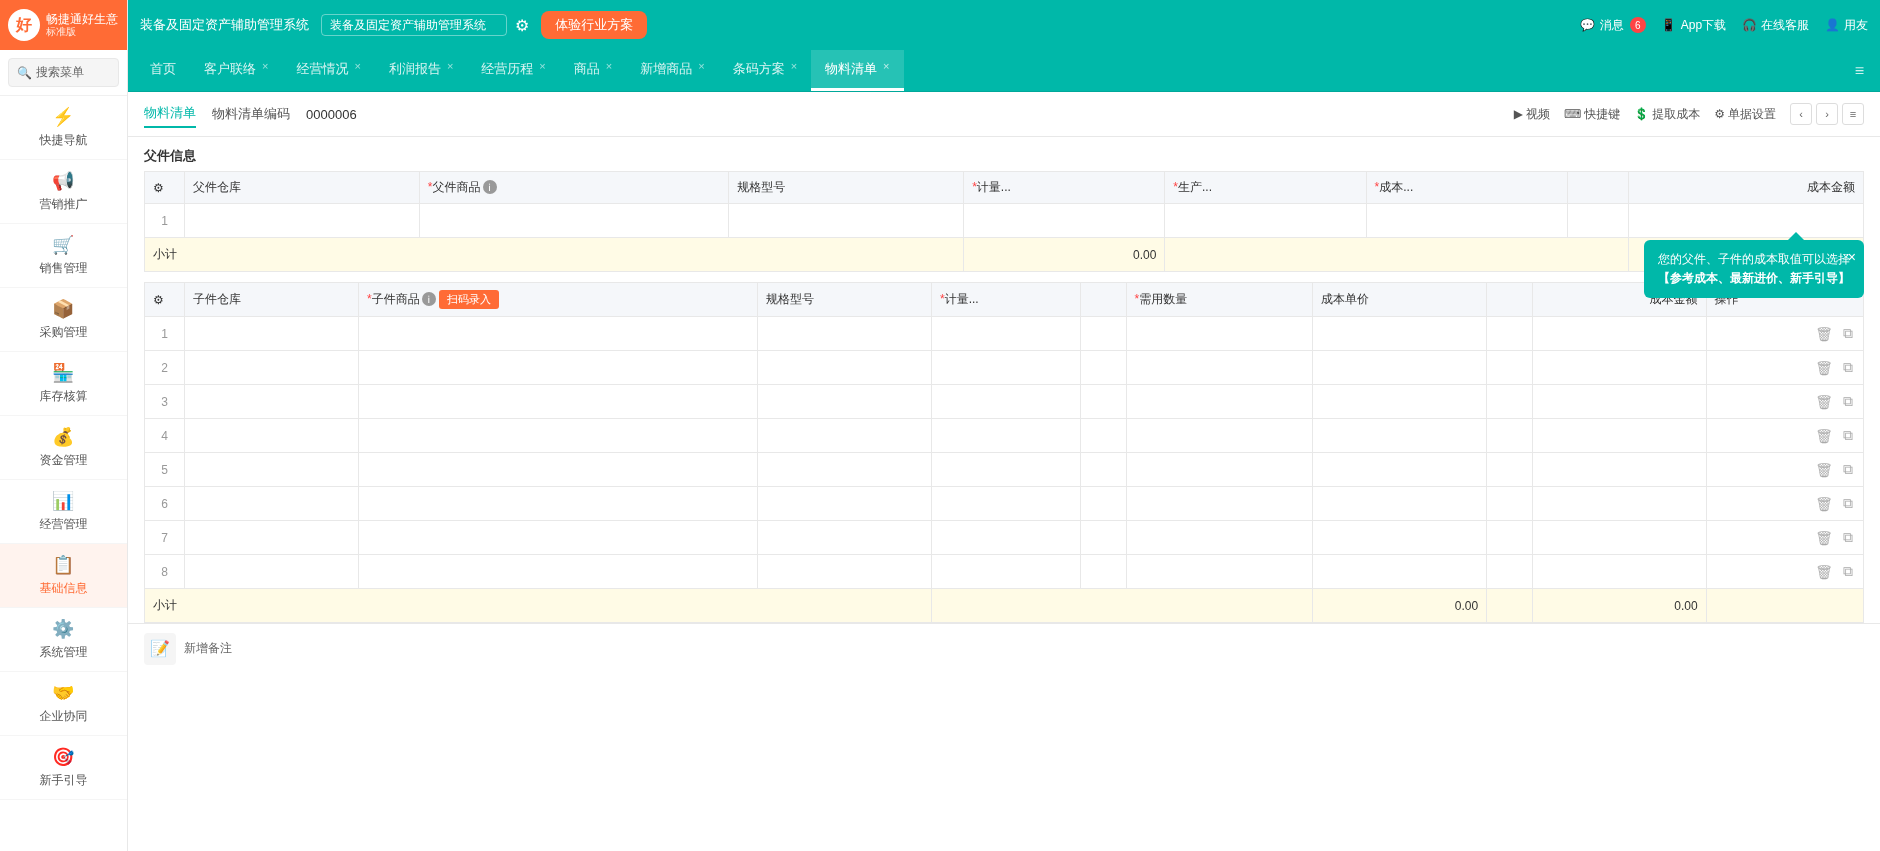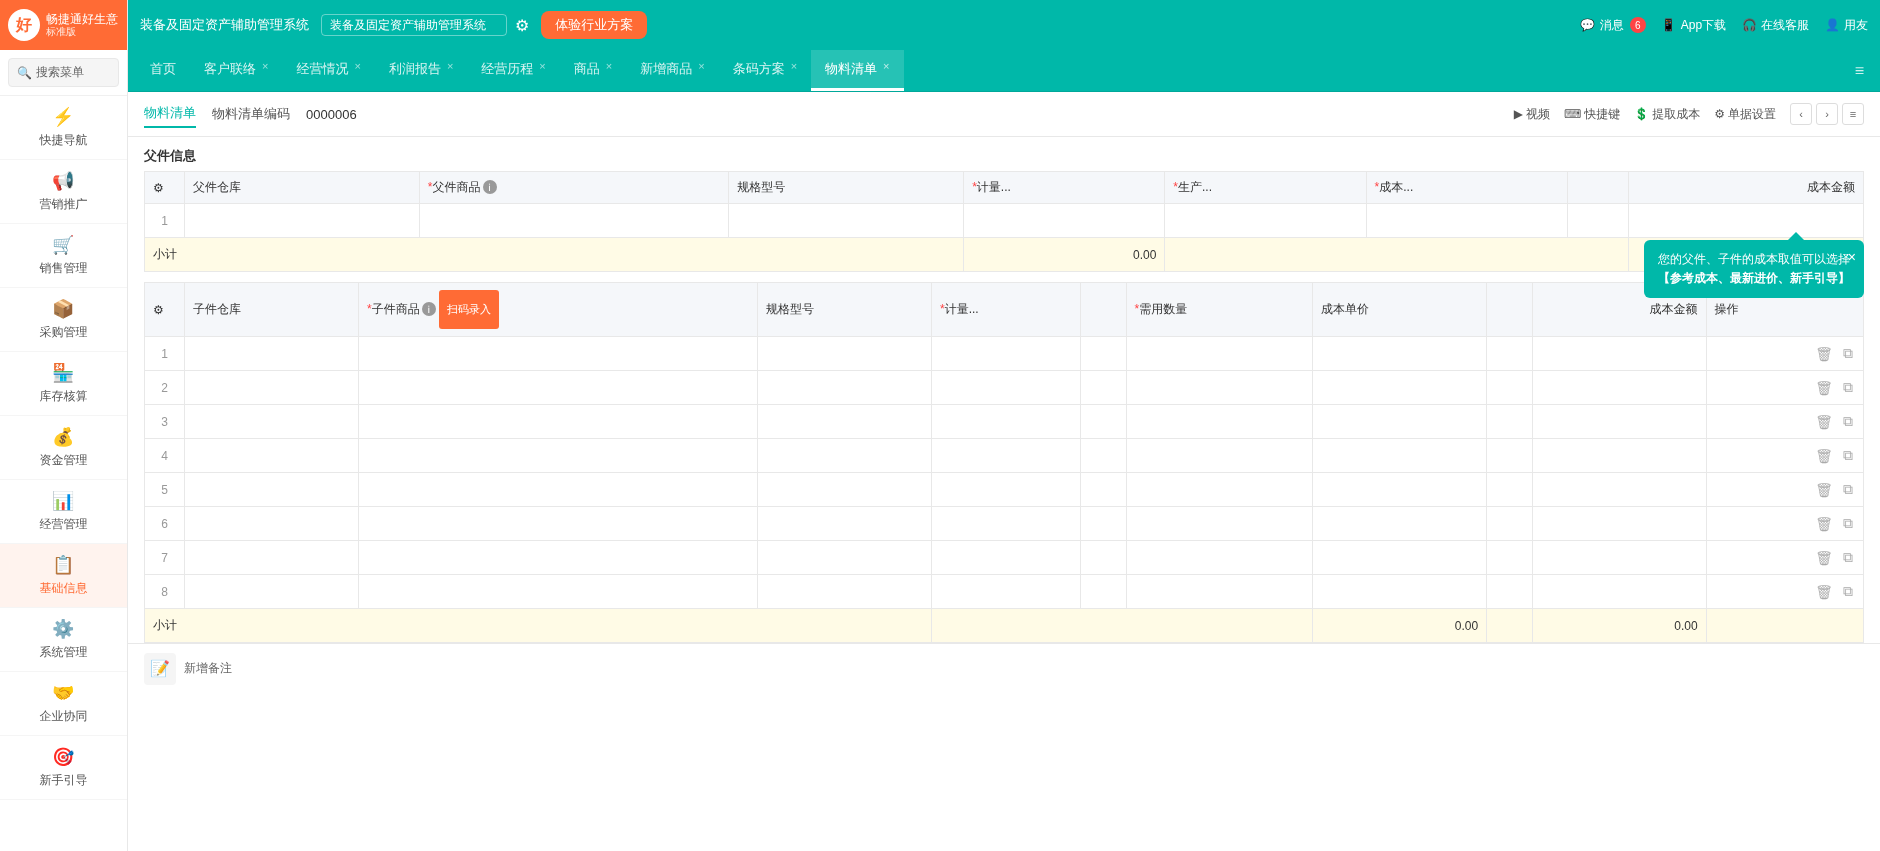--- a/index.html
+++ b/index.html
@@ -269,21 +269,21 @@
 
     .required-star { color: #ff4444; }
     .col-settings { width: 40px; text-align: center; }
 
     
     .scan-btn {
       background: #ff6b35;
       color: #fff;
       border: none;
       border-radius: 3px;
-      padding: 12px 8px;
+      padding: 2px 8px;
       font-size: 11px;
       cursor: pointer;
     }
 
     
     .action-icons {
       display: flex;
       gap: 6px;
       justify-content: flex-end;
     }

